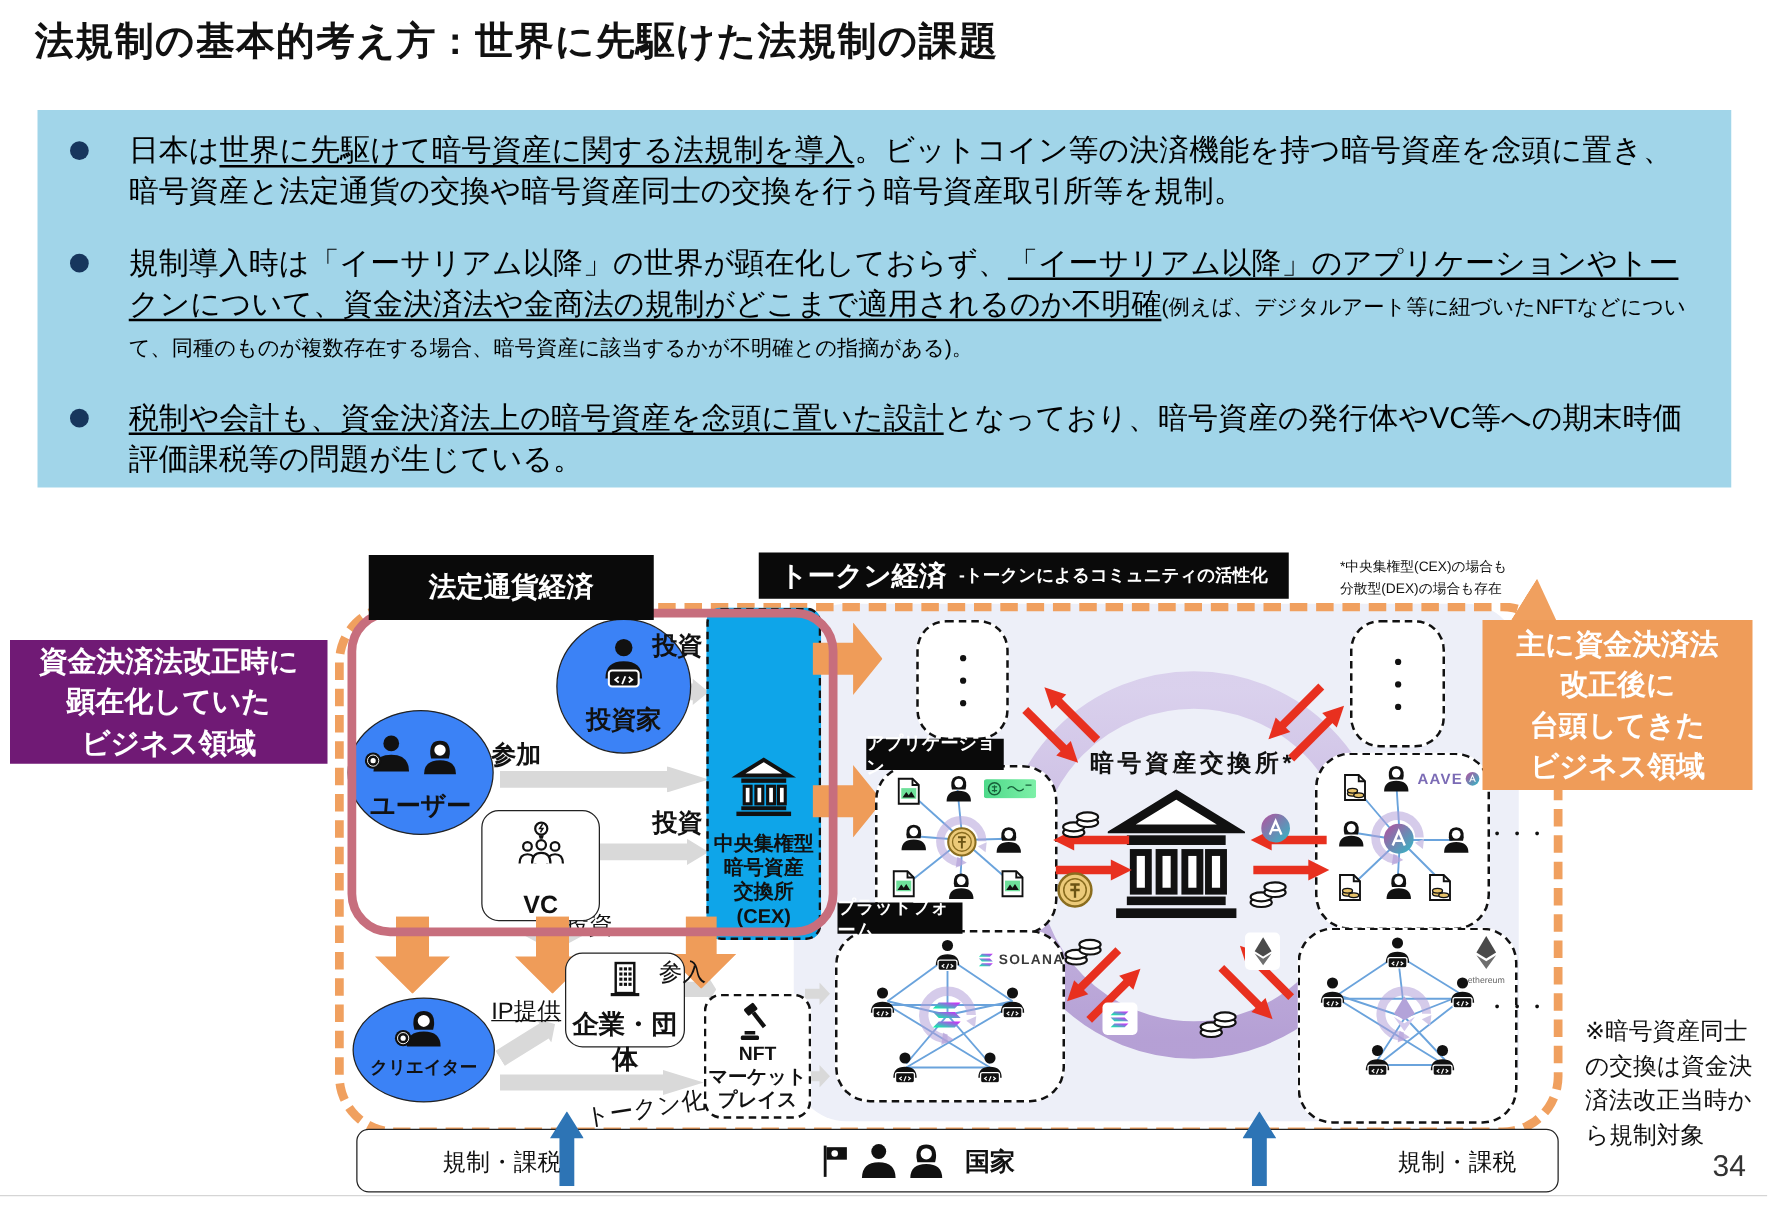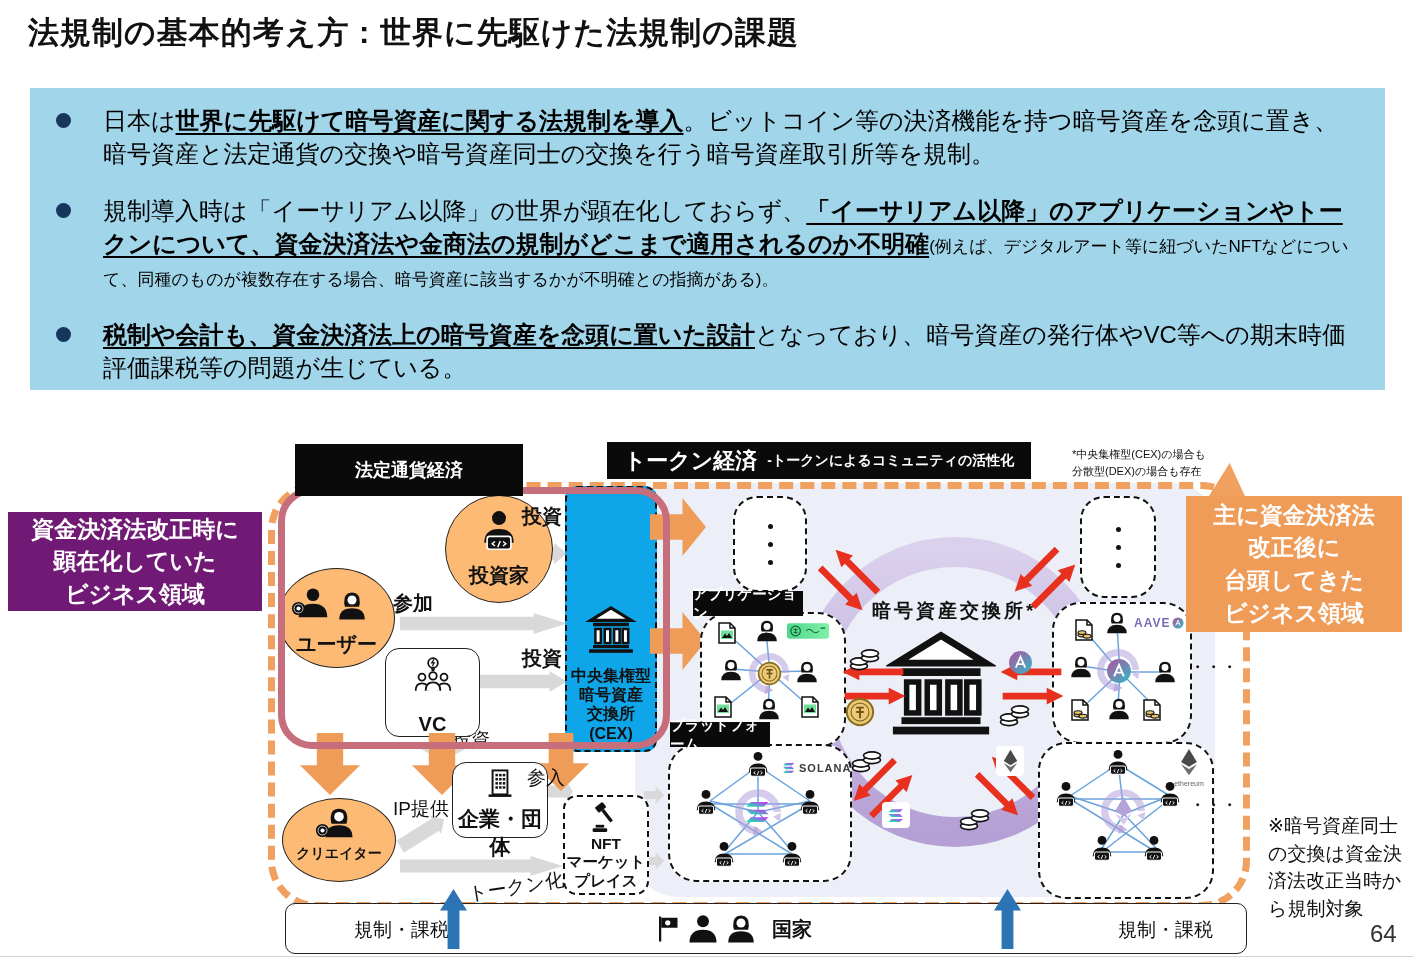--- a/index.html
+++ b/index.html
@@ -7,29 +7,29 @@
          font-family:"Liberation Sans","DejaVu Sans",sans-serif;color:#111;}
   .abs{position:absolute;}
   .pre{white-space:pre-line;}
   
   .title{left:28px;top:12px;font-size:31px;font-weight:bold;letter-spacing:1px;}
   
   .panel{left:30px;top:88px;width:1355px;height:302px;background:#a1d5e9;padding:16px 26px;box-sizing:border-box;}
   .brow{display:flex;gap:32px;margin-bottom:24px;}
   .bdot{width:15px;height:15px;border-radius:50%;background:#17365d;flex:none;margin-top:9px;}
   .btxt{font-size:24px;line-height:1.38;color:#000;}
-  .bu{font-weight:bold;text-decoration:underline;text-underline-offset:4px;}
+  .bu{font-weight:normal;text-decoration:underline;text-underline-offset:4px;}
   .bsmall{font-size:17px;}
   
   .blk{background:#0a0a0a;color:#fff;font-weight:bold;display:flex;align-items:center;justify-content:center;z-index:7;}
   .cluster{border:2.5px dashed #111;border-radius:28px;background:#fff;z-index:5;}
   .dotsbox{border:2.5px dashed #111;border-radius:24px;background:#fff;z-index:5;
            display:flex;flex-direction:column;align-items:center;justify-content:center;gap:13px;}
   .vdot{width:5px;height:5px;border-radius:50%;background:#111;}
-  .ell{border:1.7px solid #222;border-radius:50%;background:#fdba74;z-index:5;}
+  .ell{border:1.7px solid #222;border-radius:50%;background:#3b82f6;z-index:5;}
   .sq{border:1.7px solid #222;border-radius:14px;background:#fff;z-index:5;}
   .clabel{position:absolute;left:0;right:0;text-align:center;font-weight:bold;}
   .greybar{background:#d9d9d9;z-index:4;clip-path:polygon(0 18%,80% 18%,80% 0,100% 50%,80% 100%,80% 82%,0 82%);}
   .oarr-d{background:#ef9c59;z-index:5;clip-path:polygon(28% 0,72% 0,72% 52%,100% 52%,50% 100%,0 52%,28% 52%);}
   .garr-d{background:#d9d9d9;z-index:4;clip-path:polygon(28% 0,72% 0,72% 52%,100% 52%,50% 100%,0 52%,28% 52%);}
   .oarr-r{background:#ef9c59;z-index:5;clip-path:polygon(0 28%,58% 28%,58% 0,100% 50%,58% 100%,58% 72%,0 72%);}
   .garr-r{background:#d9d9d9;z-index:4;clip-path:polygon(0 28%,58% 28%,58% 0,100% 50%,58% 100%,58% 72%,0 72%);}
   .barr-u{background:#2d74b5;z-index:6;clip-path:polygon(50% 0,100% 36%,72% 36%,72% 100%,28% 100%,28% 36%,0 36%);}
   .jp20{font-size:20px;font-weight:bold;}
   .jp19{font-size:19px;}
@@ -224,21 +224,21 @@
     <circle cx="170" cy="172" r="140" fill="none" stroke="url(#pg)" stroke-width="30" opacity="0.8"></circle>
     <path d="M38 218 L20 262 L68 254 Z" fill="#a78ccc" opacity="0.85"></path>
     <path d="M298 118 L322 84 L274 88 Z" fill="#d5c9ea" opacity="0.95"></path>
   </svg>
 
   <div class="abs" style="left:268px;top:482px;width:968px;height:413px;border:7px dashed #f0a05f;border-radius:48px;z-index:3;"></div>
   <div class="abs" style="left:1216px;top:468px;width:32px;height:42px;background:#f0a05f;clip-path:polygon(0 0,100% 50%,0 100%);transform:rotate(32deg);z-index:3;"></div>
 
   <div class="abs" style="left:278px;top:487px;width:378px;height:248px;border:7px solid #c76e7d;border-radius:34px;z-index:6;pointer-events:none;"></div>
 
-  <div class="abs blk" style="left:295px;top:444px;width:228px;height:52px;font-size:18px;">
+  <div class="abs blk" style="left:295px;top:444px;width:228px;height:52px;font-size:22px;">
       <span>法定通貨経済</span>
     </div>
   <div class="abs blk" style="left:607px;top:442px;width:424px;height:37px;font-size:22px;gap:10px;">
     <span>トークン経済</span>
     <span style="font-size:14px;">-トークンによるコミュニティの活性化</span>
   </div>
   <div class="abs pre" style="left:1072px;top:446px;width:185px;font-size:11px;line-height:1.5;z-index:5;">*中央集権型(CEX)の場合も
 分散型(DEX)の場合も存在</div>
 
   <div class="abs pre" style="left:8px;top:512px;width:254px;height:99px;background:#701a75;color:#fff;font-size:23px;font-weight:bold;line-height:1.42;text-align:center;display:flex;align-items:center;justify-content:center;z-index:8;">資金決済法改正時に
@@ -300,21 +300,21 @@
 
   <div class="abs ell" style="left:282px;top:798px;width:112px;height:82px;">
     <svg class="abs" style="left:38px;top:6px;width:36px;height:36px;">
         <use href="#i-person-f"></use>
       </svg>
     <svg class="abs" style="left:32px;top:24px;width:15px;height:15px;">
         <use href="#i-disc"></use>
       </svg>
     <div class="clabel" style="top:46px;font-size:14px;font-weight:bold;">クリエイター</div>
   </div>
-  <div class="abs jp19" style="left:393px;top:796px;z-index:5;">IP提供</div>
+  <div class="abs jp19" style="left:393px;top:796px;z-index:5;text-decoration:underline;">IP提供</div>
   <div class="abs greybar" style="left:396px;top:822px;width:52px;height:22px;transform:rotate(-32deg);"></div>
 
   <div class="abs sq" style="left:452px;top:762px;width:94px;height:74px;">
     <svg class="abs" style="left:31px;top:4px;width:32px;height:32px;">
         <use href="#i-building"></use>
       </svg>
     <div class="clabel" style="top:42px;font-size:21px;font-weight:bold;">企業・団体</div>
   </div>
   <div class="abs jp19" style="left:527px;top:765px;z-index:5;">参入</div>
   <div class="abs greybar" style="left:543px;top:782px;width:30px;height:19px;"></div>
@@ -603,16 +603,16 @@
     <span class="abs jp20" style="left:486px;top:12px;">国家</span>
     <span class="abs jp19" style="left:832px;top:13px;">規制・課税</span>
   </div>
   <div class="abs barr-u" style="left:440px;top:889px;width:27px;height:60px;"></div>
   <div class="abs barr-u" style="left:994px;top:889px;width:27px;height:60px;"></div>
 
   <div class="abs pre" style="left:1268px;top:812px;width:146px;font-size:19px;line-height:1.45;z-index:5;">※暗号資産同士
 の交換は資金決
 済法改正当時か
 ら規制対象</div>
-  <div class="abs" style="left:1370px;top:920px;font-size:24px;color:#333;z-index:5;">64</div>
+  <div class="abs" style="left:1370px;top:920px;font-size:24px;color:#333;z-index:5;">34</div>
 
   <div class="abs" style="left:0;top:956px;width:1414px;height:1px;background:#d5d5d5;"></div>
 </div>
 
 </body></html>

